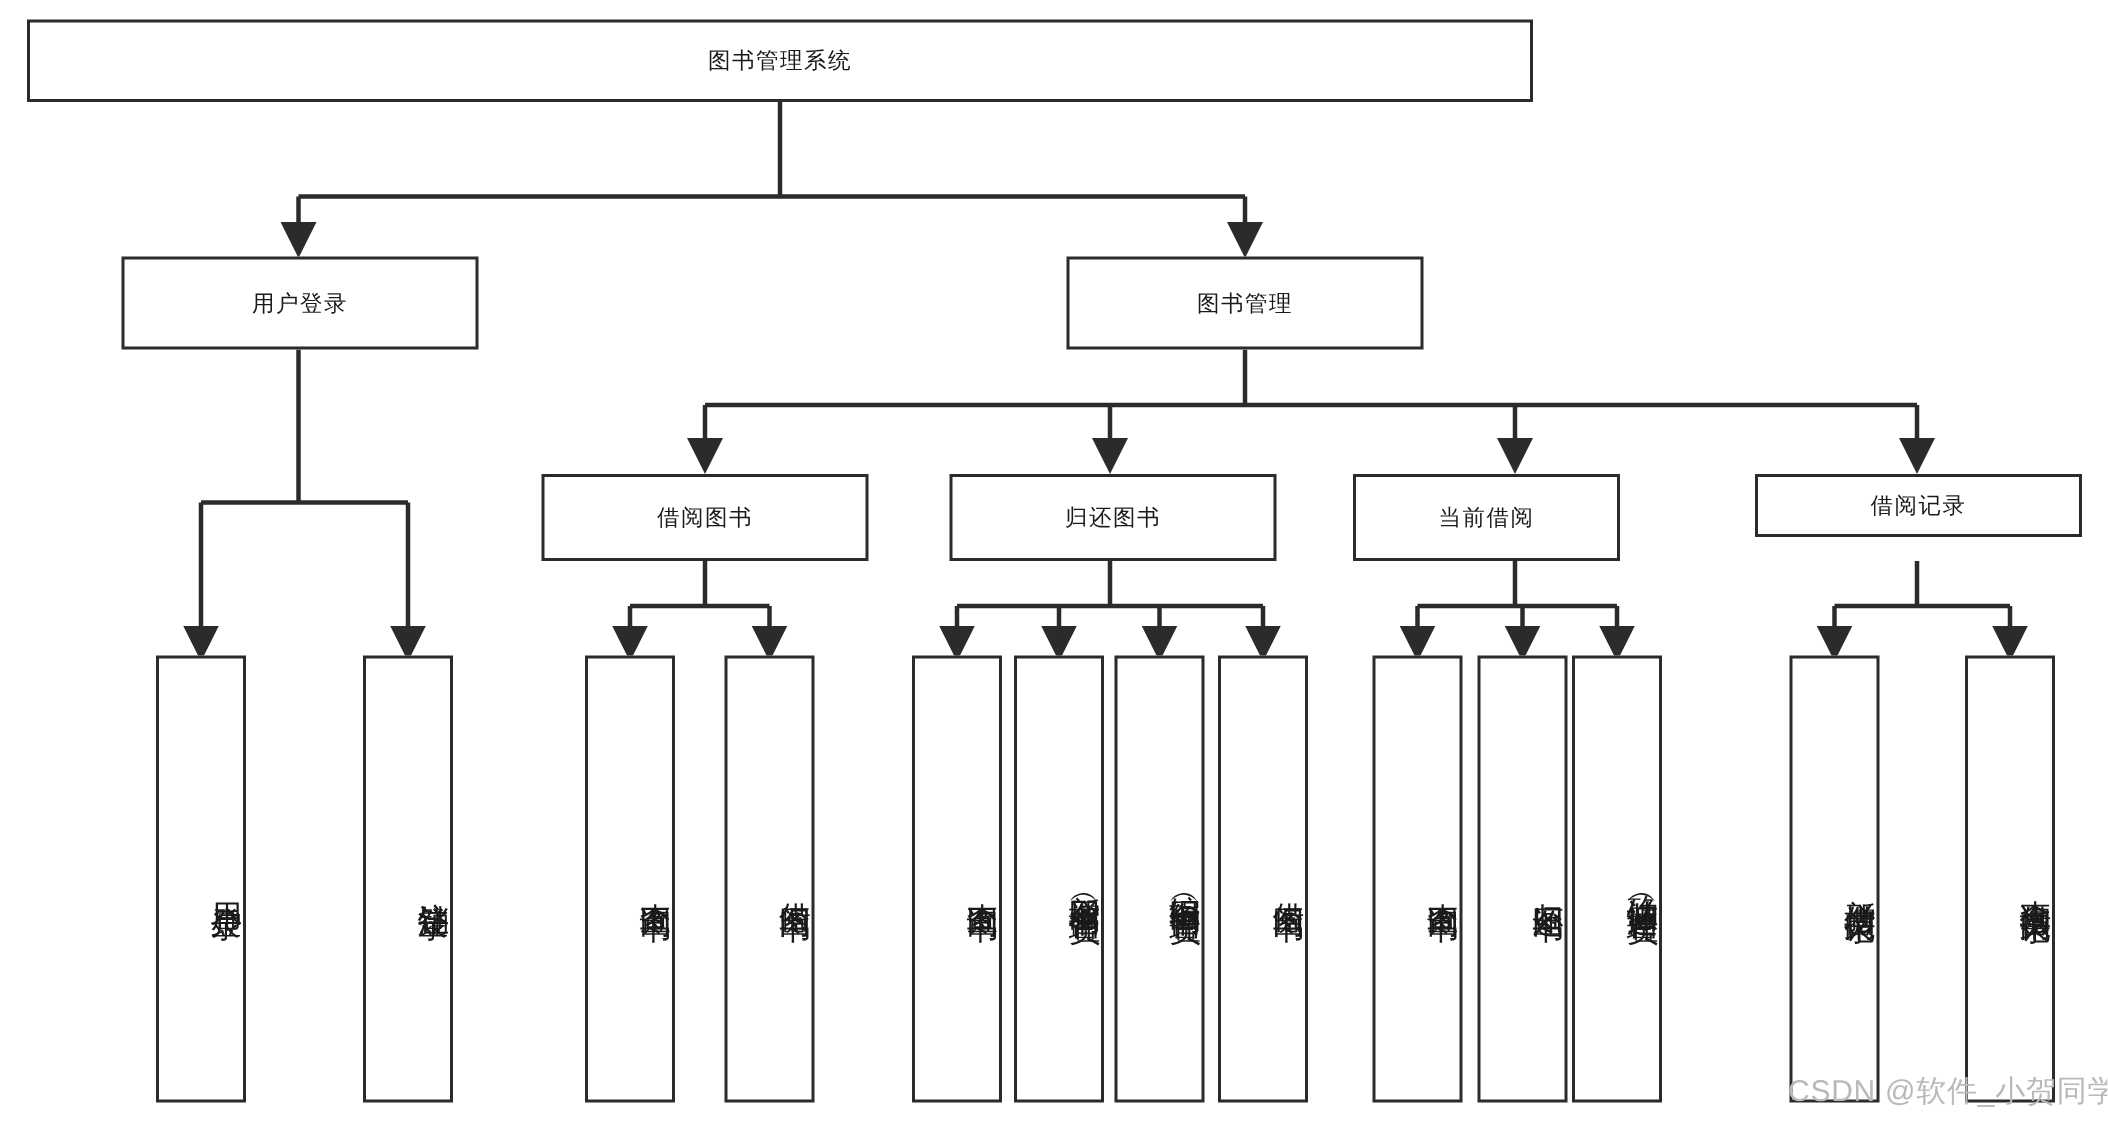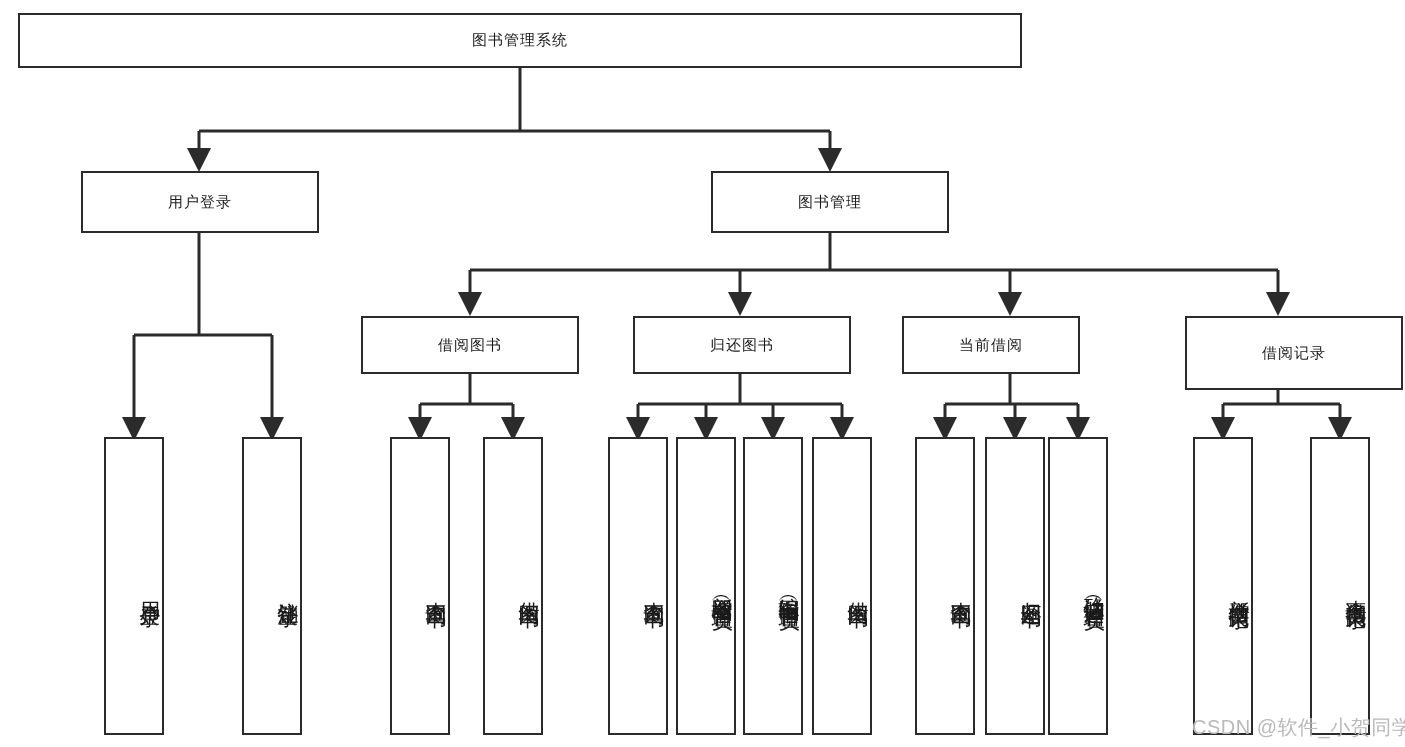--- a/index.html
+++ b/index.html
@@ -142,21 +142,21 @@
 
   <div class="node horiz" style="left:361px; top:316px; width:218px; height:58px;">
     <span>借阅图书</span>
   </div>
   <div class="node horiz" style="left:633px; top:316px; width:218px; height:58px;">
     <span>归还图书</span>
   </div>
   <div class="node horiz" style="left:902px; top:316px; width:178px; height:58px;">
     <span>当前借阅</span>
   </div>
-  <div class="node horiz" style="left:1170px; top:316px; width:218px; height:74px;margin-left:15px;">
+  <div class="node horiz" style="left:1170px; top:316px; width:218px; height:42px;">
     <span>借阅记录</span>
   </div>
 
   <div class="node vert" style="left:104px; top:437px; width:60px; height:298px;">
     <span class="vlabel">用户登录</span>
   </div>
   <div class="node vert" style="left:242px; top:437px; width:60px; height:298px;">
     <span class="vlabel">注销登录</span>
   </div>
 

